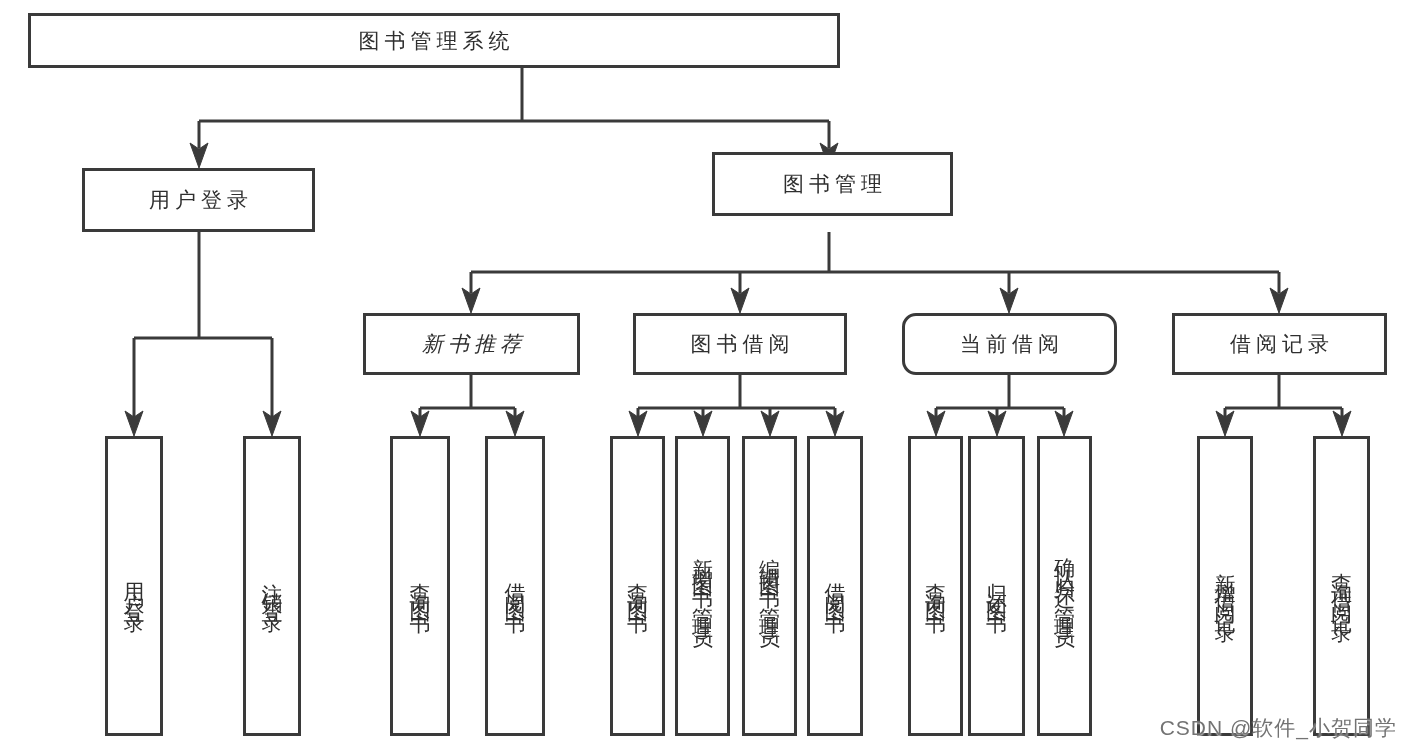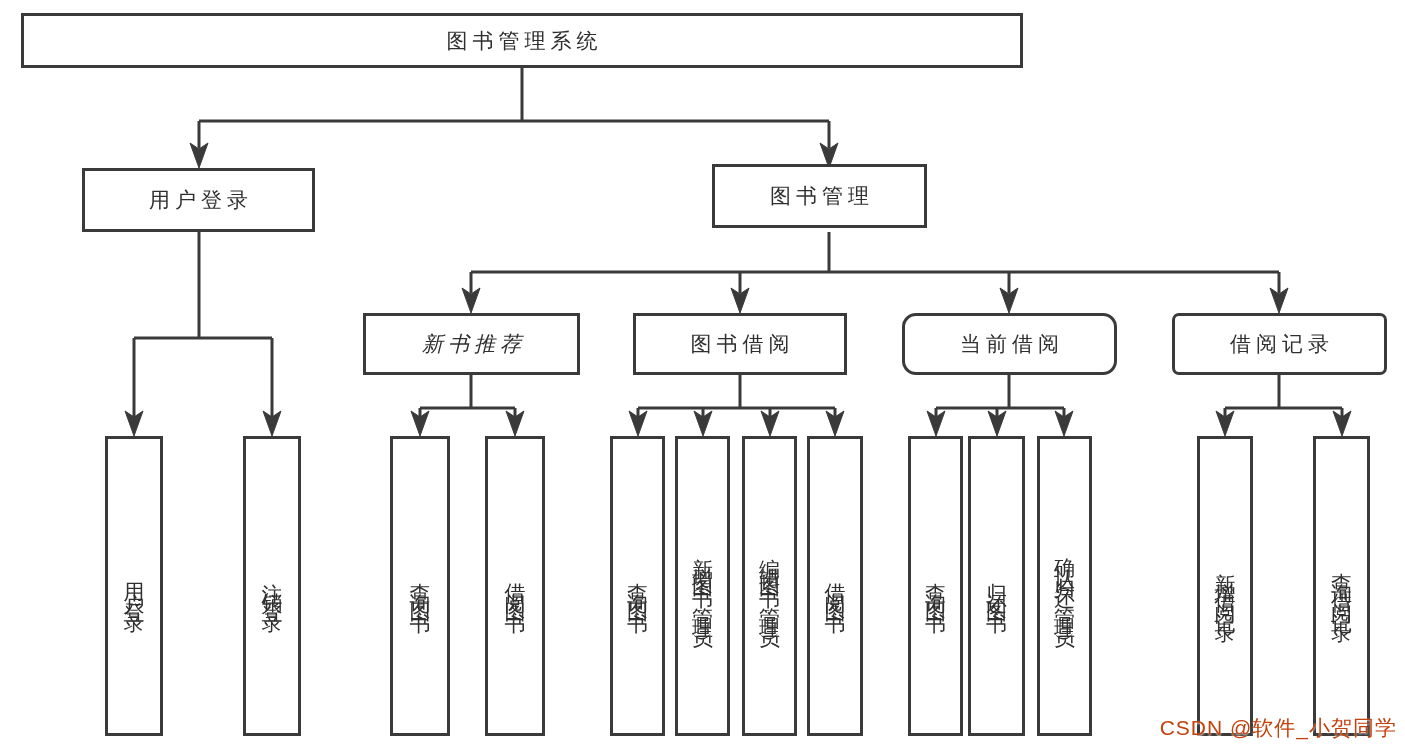--- a/index.html
+++ b/index.html
@@ -12,21 +12,21 @@
     display:flex; align-items:center; justify-content:center;
     color:#2f2f2f;
   }
   .h .lbl { font-size:21px; letter-spacing:5px; text-indent:5px; white-space:nowrap; }
   .v .lbl {
     writing-mode:vertical-rl; text-orientation:mixed;
     font-size:21px; letter-spacing:10px; line-height:1.05;
   }
   .watermark {
     position:absolute; right:8px; top:714px;
-    font-size:21px; color:#c2410c; letter-spacing:1px; white-space:nowrap;
+    font-size:21px; color:#737373; letter-spacing:1px; white-space:nowrap;
     text-shadow:0 1px 2px rgba(255,255,255,0.9);
     z-index:5;
     text-align:center;
   }
 </style>
 </head>
 <body>
 
 <div class="canvas">
 
@@ -63,41 +63,41 @@
       <polygon points="761,411 770,417 779,411 770,436"></polygon>
       <polygon points="826,411 835,417 844,411 835,436"></polygon>
       <polygon points="927,411 936,417 945,411 936,436"></polygon>
       <polygon points="988,411 997,417 1006,411 997,436"></polygon>
       <polygon points="1055,411 1064,417 1073,411 1064,436"></polygon>
       <polygon points="1216,411 1225,417 1234,411 1225,436"></polygon>
       <polygon points="1333,411 1342,417 1351,411 1342,436"></polygon>
     </g>
   </svg>
 
-  <div class="node h" style="left:21px; top:13px; width:1002px; height:55px;text-align:right;">
+  <div class="node h" style="left:28px; top:13px; width:812px; height:55px;text-align:right;">
     <span class="lbl">图书管理系统</span>
   </div>
 
   <div class="node h" style="left:82px; top:168px; width:233px; height:64px;">
     <span class="lbl">用户登录</span>
   </div>
-  <div class="node h" style="left:712px; top:164px; width:215px; height:64px;">
+  <div class="node h" style="left:712px; top:152px; width:241px; height:64px;">
     <span class="lbl">图书管理</span>
   </div>
 
   <div class="node h" style="left:363px; top:313px; width:217px; height:62px;font-style:italic;">
     <span class="lbl">新书推荐</span>
   </div>
   <div class="node h" style="left:633px; top:313px; width:214px; height:62px;">
     <span class="lbl">图书借阅</span>
   </div>
   <div class="node h" style="left:902px; top:313px; width:215px; height:62px;border-radius:14px;">
     <span class="lbl">当前借阅</span>
   </div>
-  <div class="node h" style="left:1172px; top:313px; width:215px; height:62px;border-radius:7px;">
+  <div class="node h" style="left:1172px; top:313px; width:215px; height:62px;">
     <span class="lbl">借阅记录</span>
   </div>
 
   <div class="node v" style="left:105px; top:436px; width:58px; height:300px;">
     <span class="lbl">用户登录</span>
   </div>
   <div class="node v" style="left:243px; top:436px; width:58px; height:300px;">
     <span class="lbl">注销登录</span>
   </div>
 

